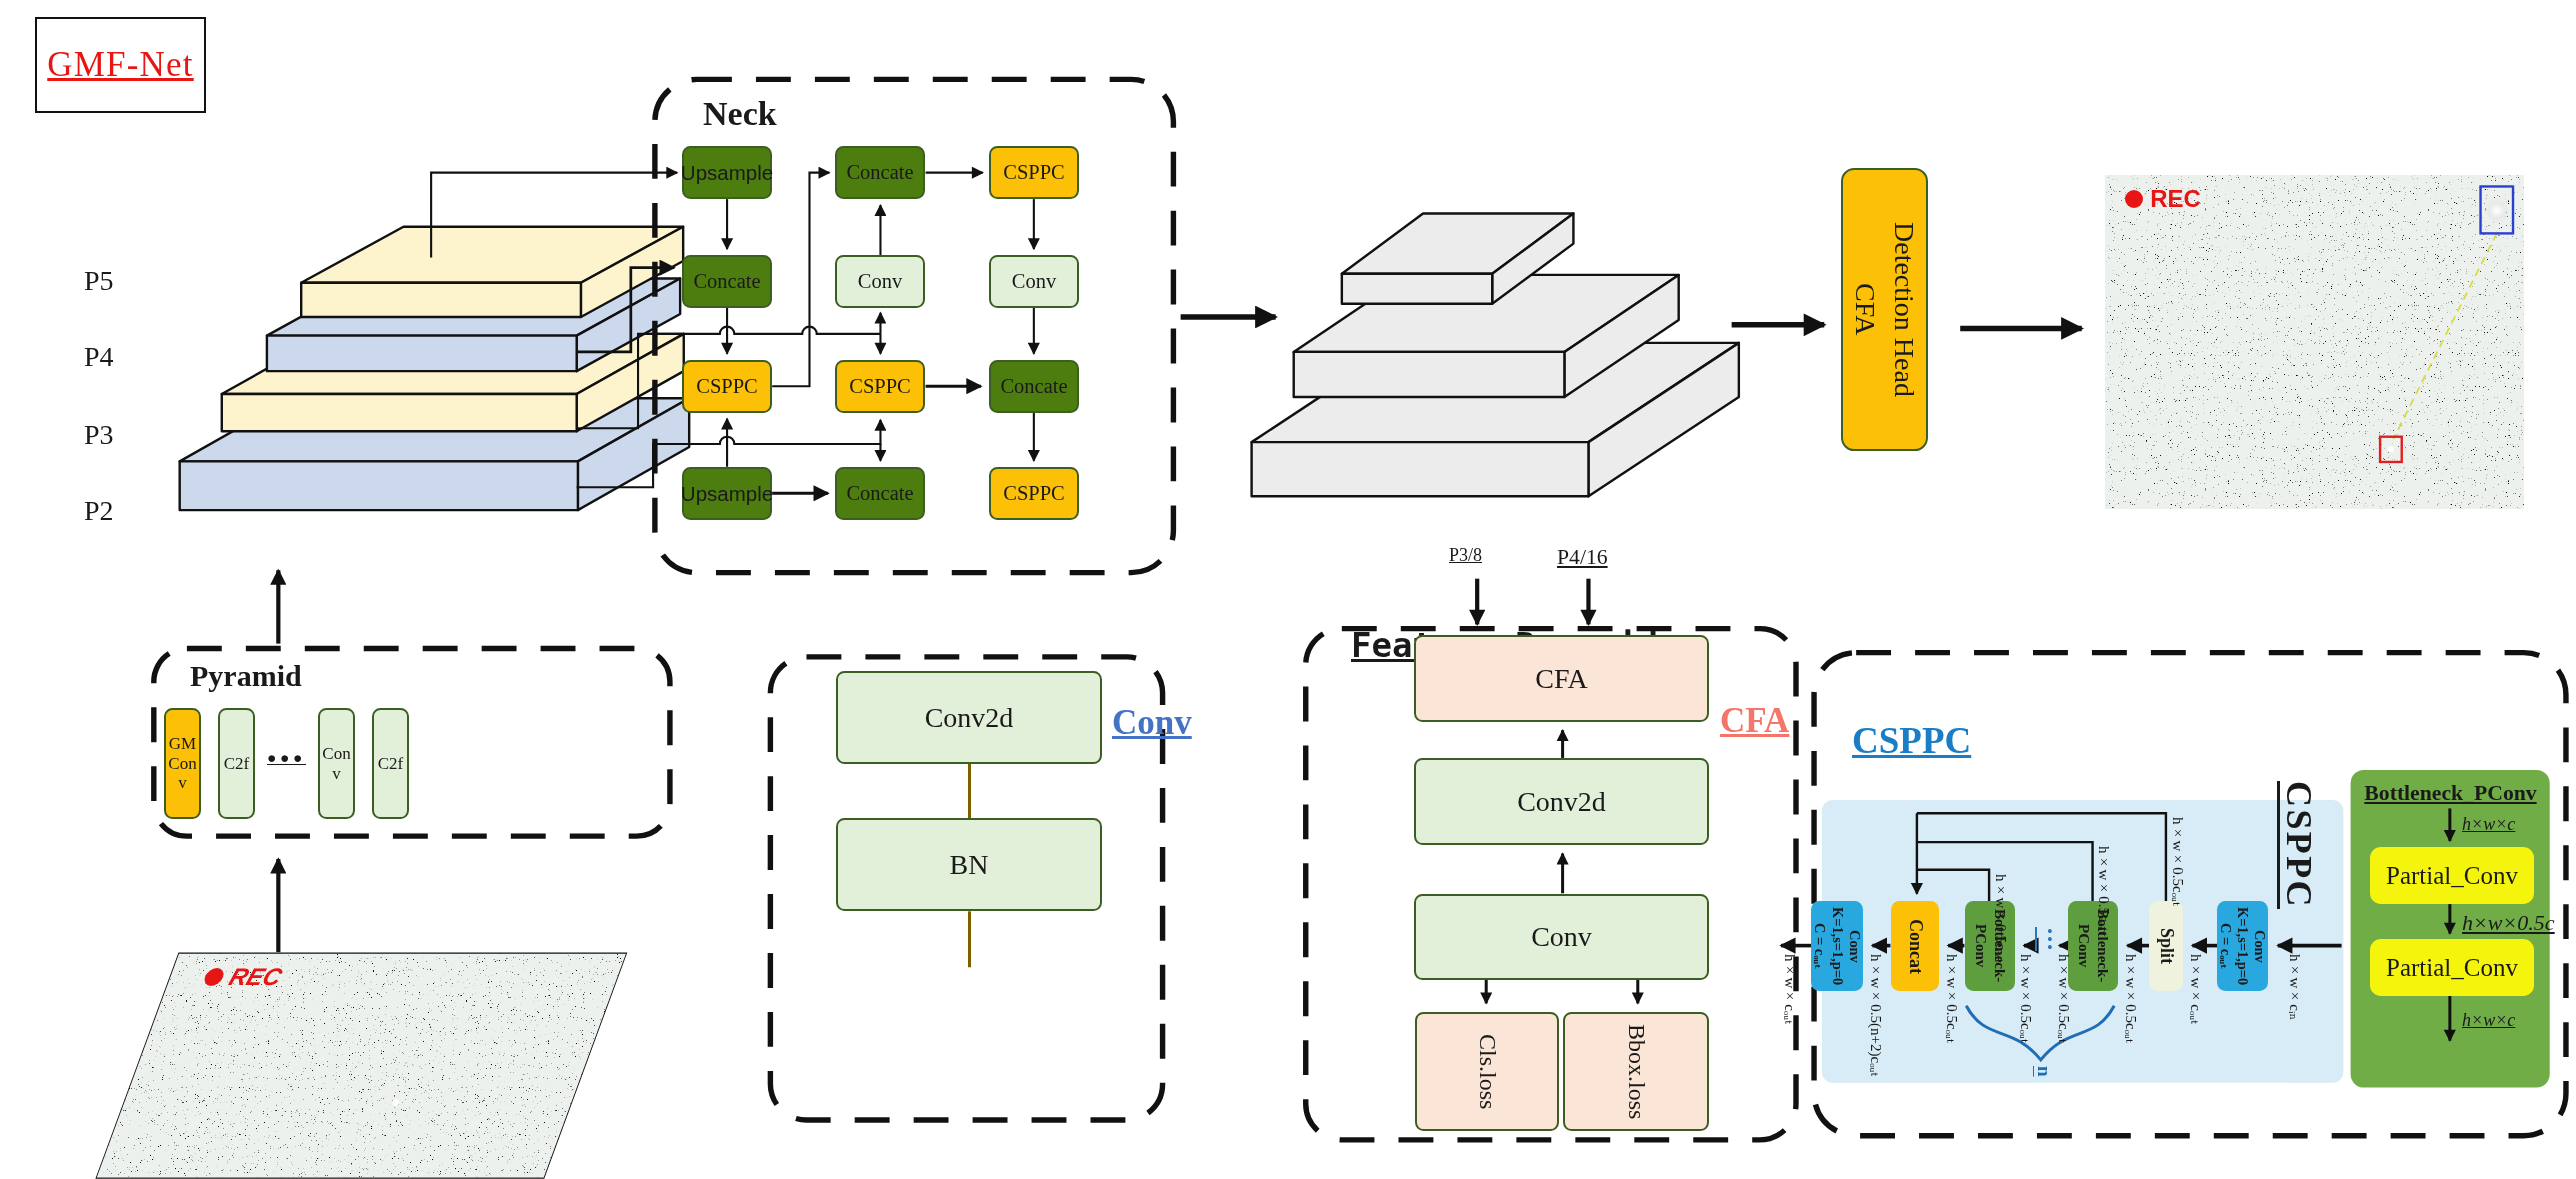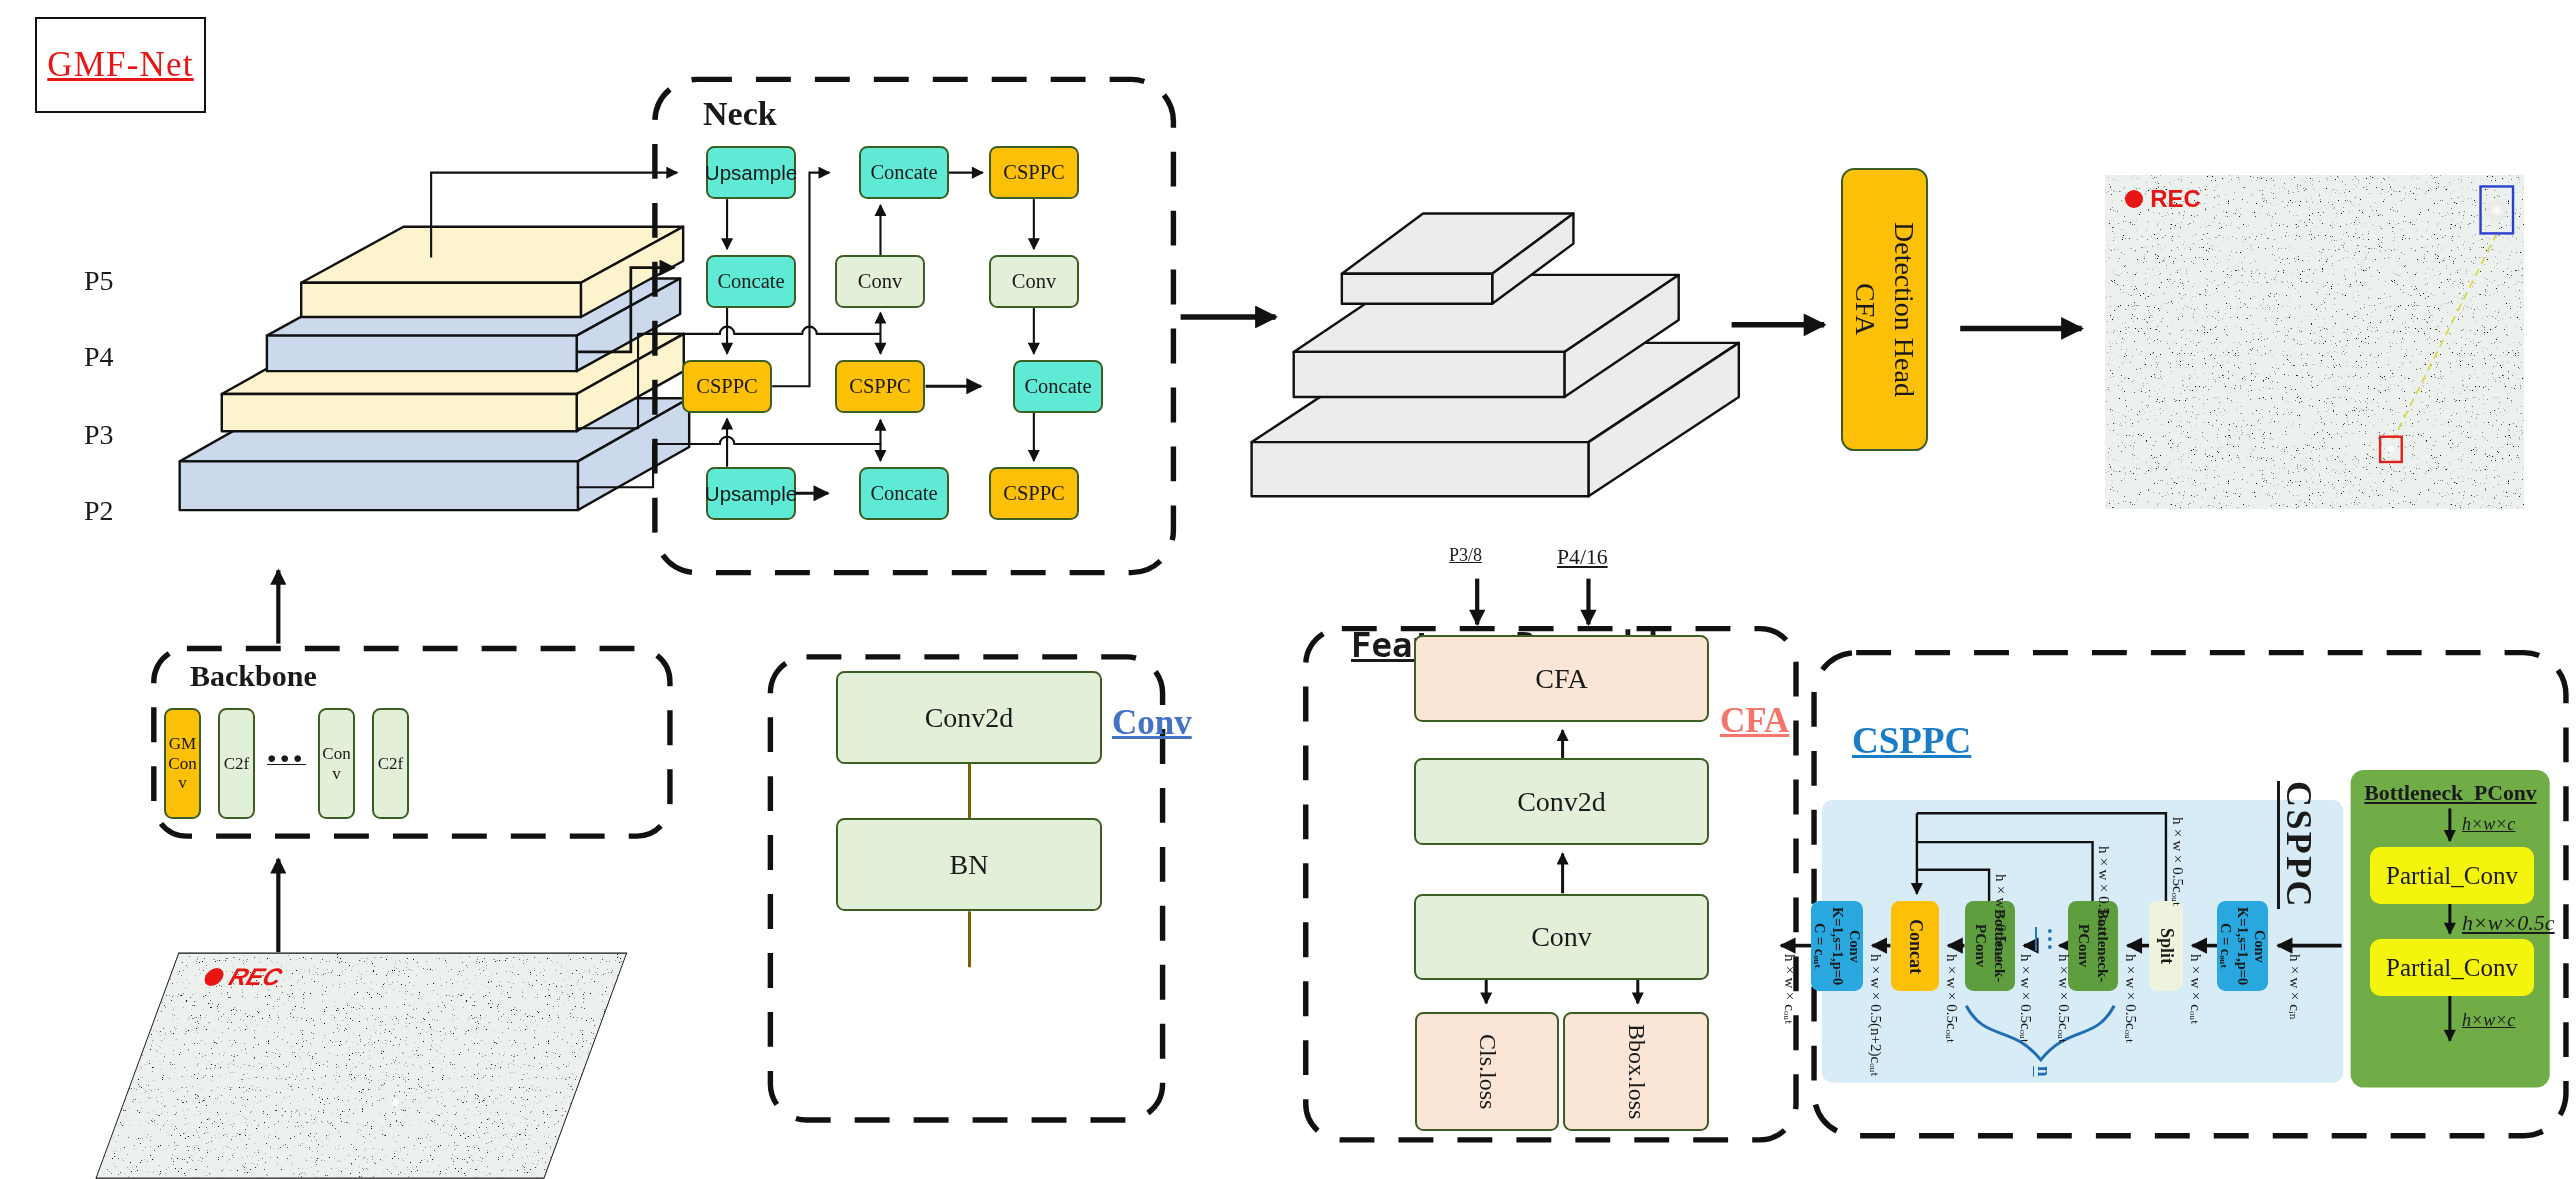--- a/index.html
+++ b/index.html
@@ -3,21 +3,21 @@
 <meta charset="utf-8">
 <style>
   html,body{margin:0;padding:0;background:#fff;}
   #stage{position:relative;width:2576px;height:1179px;background:#ffffff;overflow:hidden;
          font-family:"Liberation Serif","DejaVu Serif",serif;color:#1a1a1a;}
   .abs{position:absolute;text-decoration:underline;}
   svg{position:absolute;left:0;top:0;}
   
   .node{position:absolute;display:flex;align-items:center;justify-content:center;text-align:center;
         border:2.4px solid #3c5e23;border-radius:8.4px;box-sizing:border-box;font-size:20.5px;}
-  .blue{background:#5eead4;margin-left:24px;}
+  .blue{background:#4d7c0f;}
   .green{background:#e2efd9;}
   .orange{background:#fcc006;}
   .peach{background:#fbe5d6;}
   .sans{font-family:"Liberation Sans","DejaVu Sans",sans-serif;}
   .pre{white-space:pre-line;}
   .vert{writing-mode:vertical-rl;}
   
   .sect-title{position:absolute;font-weight:600;font-size:34px;}
   .plabel{position:absolute;font-size:28px;}
   
@@ -228,21 +228,21 @@
 <div class="node blue" style="left:682px;top:255px;width:90px;height:53px">Concate</div>
 <div class="node green" style="left:835px;top:255px;width:90px;height:53px">Conv</div>
 <div class="node green" style="left:989px;top:255px;width:90px;height:53px">Conv</div>
 <div class="node orange" style="left:682px;top:360px;width:90px;height:53px">CSPPC</div>
 <div class="node orange" style="left:835px;top:360px;width:90px;height:53px">CSPPC</div>
 <div class="node blue" style="left:989px;top:360px;width:90px;height:53px">Concate</div>
 <div class="node blue sans" style="left:682px;top:467px;width:90px;height:53px">Upsample</div>
 <div class="node blue" style="left:835px;top:467px;width:90px;height:53px">Concate</div>
 <div class="node orange" style="left:989px;top:467px;width:90px;height:53px">CSPPC</div>
 
-<div class="sect-title" style="left:190px;top:659px;font-size:30px">Backbone</div>
+<div class="sect-title" style="left:190px;top:659px;font-size:30px">Pyramid</div>
 <div class="bblock orange" style="left:164px;top:708px">GMConv</div>
 <div class="bblock green" style="left:218px;top:708px">C2f</div>
 <div class="abs" style="left:267px;top:749px;font-size:15.6px;letter-spacing:3.6px;font-weight:700">●●●</div>
 <div class="bblock green" style="left:318px;top:708px">Conv</div>
 <div class="bblock green" style="left:372px;top:708px">C2f</div>
 
 <div class="rec" style="left:205px;top:963px;transform:skewX(-19deg);font-style:italic">
   <span class="dot"></span>
   <span>REC</span>
 </div>

